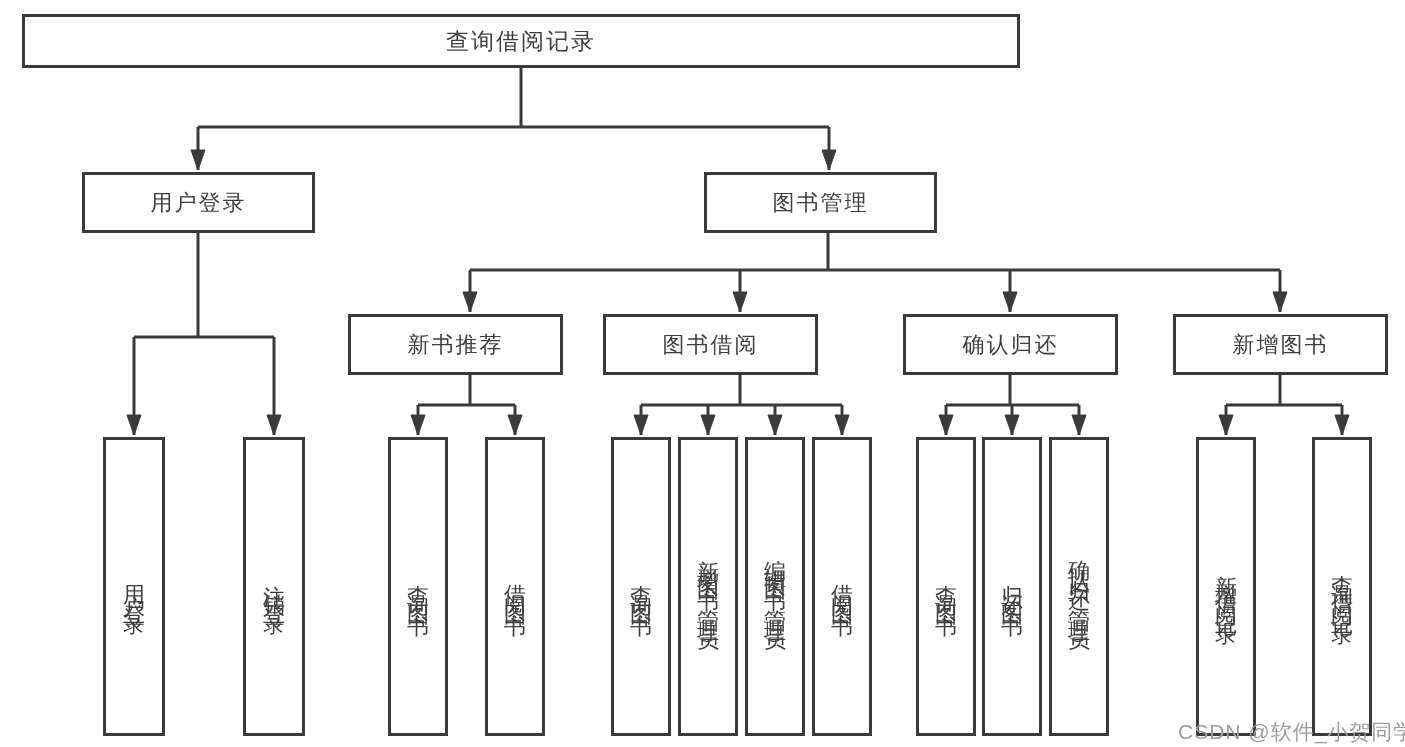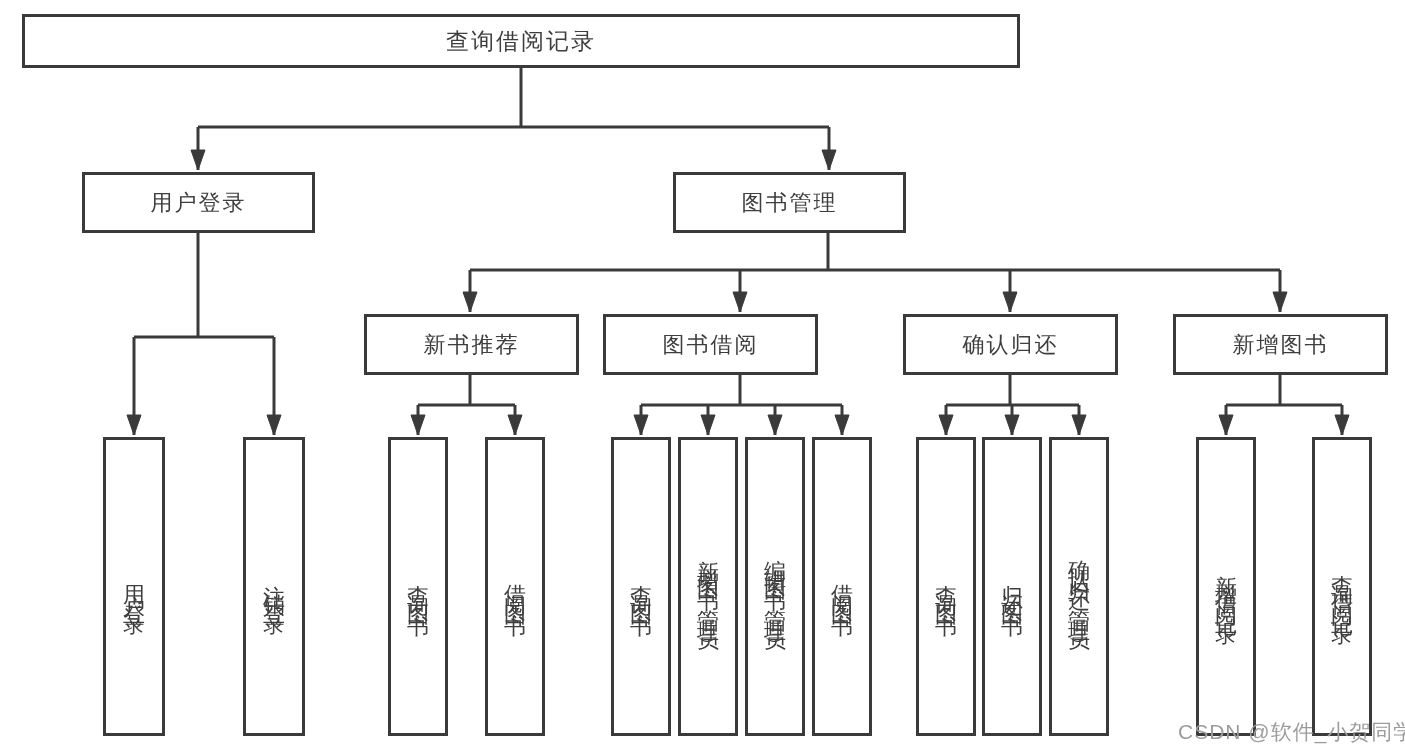--- a/index.html
+++ b/index.html
@@ -115,23 +115,23 @@
       <path d="M1280 375 V405"></path>
       <path d="M1226 405 H1342"></path>
       <path d="M1226 405 V435" marker-end="url(#arw)"></path>
       <path d="M1342 405 V435" marker-end="url(#arw)"></path>
     </g>
   </svg>
 
   <div class="box root-box">查询借阅记录</div>
 
   <div class="box lvl2" style="left:82px">用户登录</div>
-  <div class="box lvl2" style="left:673px">图书管理</div>
+  <div class="box lvl2" style="left:704px">图书管理</div>
 
-  <div class="box lvl3" style="left:364px">新书推荐</div>
+  <div class="box lvl3" style="left:348px">新书推荐</div>
   <div class="box lvl3" style="left:603px">图书借阅</div>
   <div class="box lvl3" style="left:903px">确认归还</div>
   <div class="box lvl3" style="left:1173px">新增图书</div>
 
   <div class="leaf wide" style="left:103px">用户登录</div>
   <div class="leaf wide" style="left:243px">注销登录</div>
 
   <div class="leaf" style="left:388px">查询图书</div>
   <div class="leaf" style="left:485px">借阅图书</div>
 

